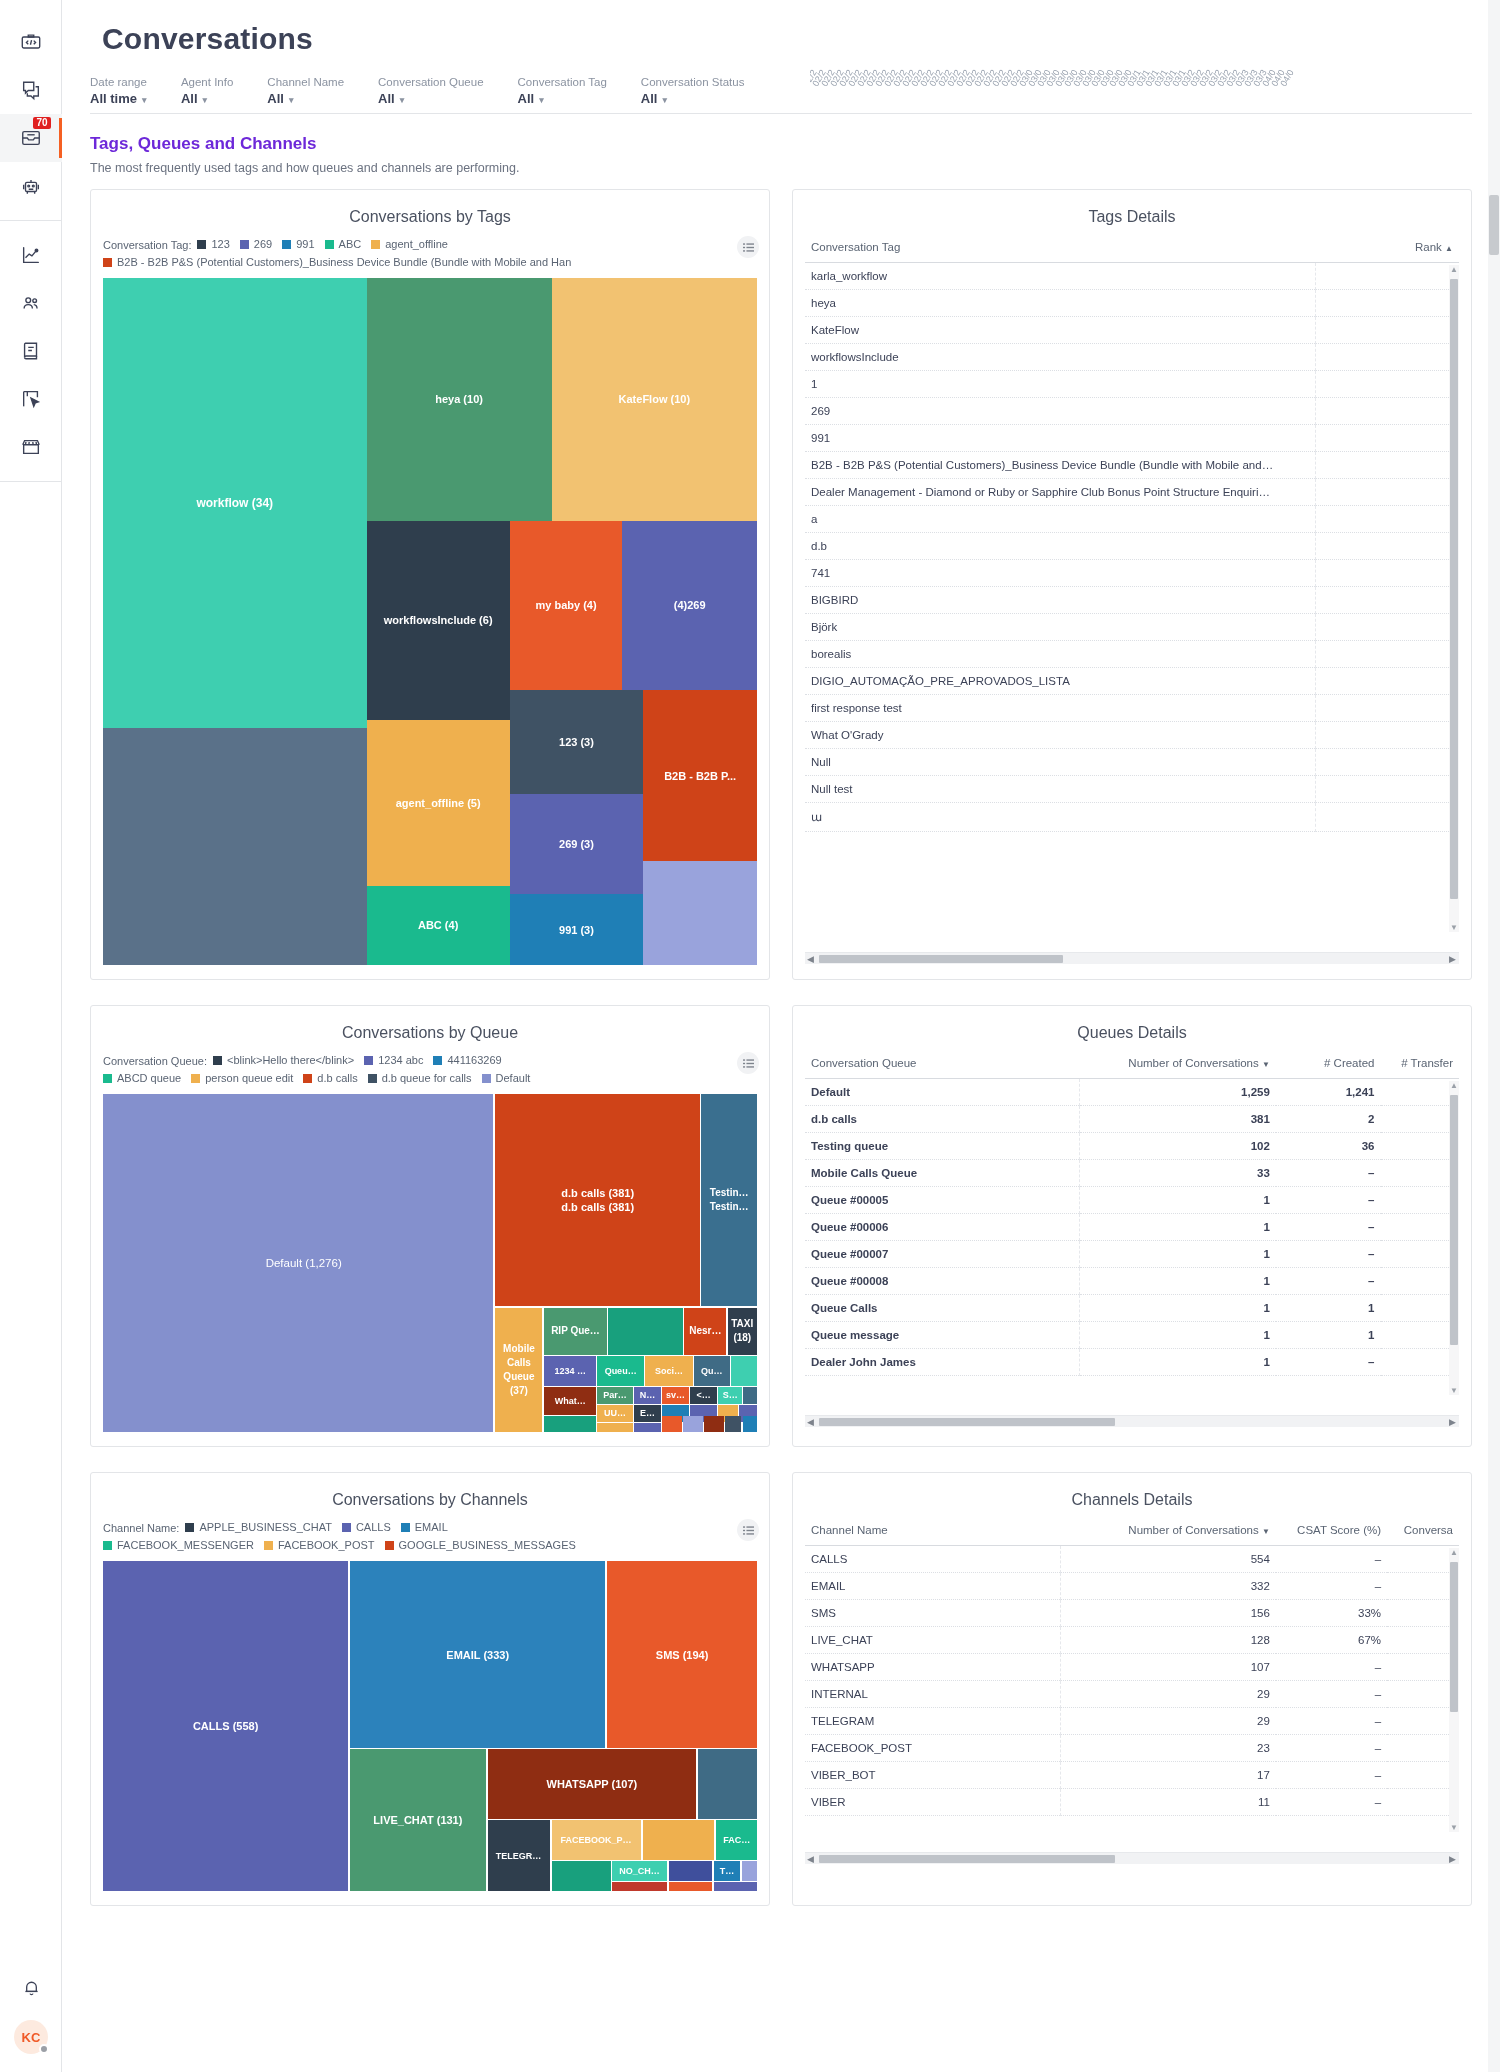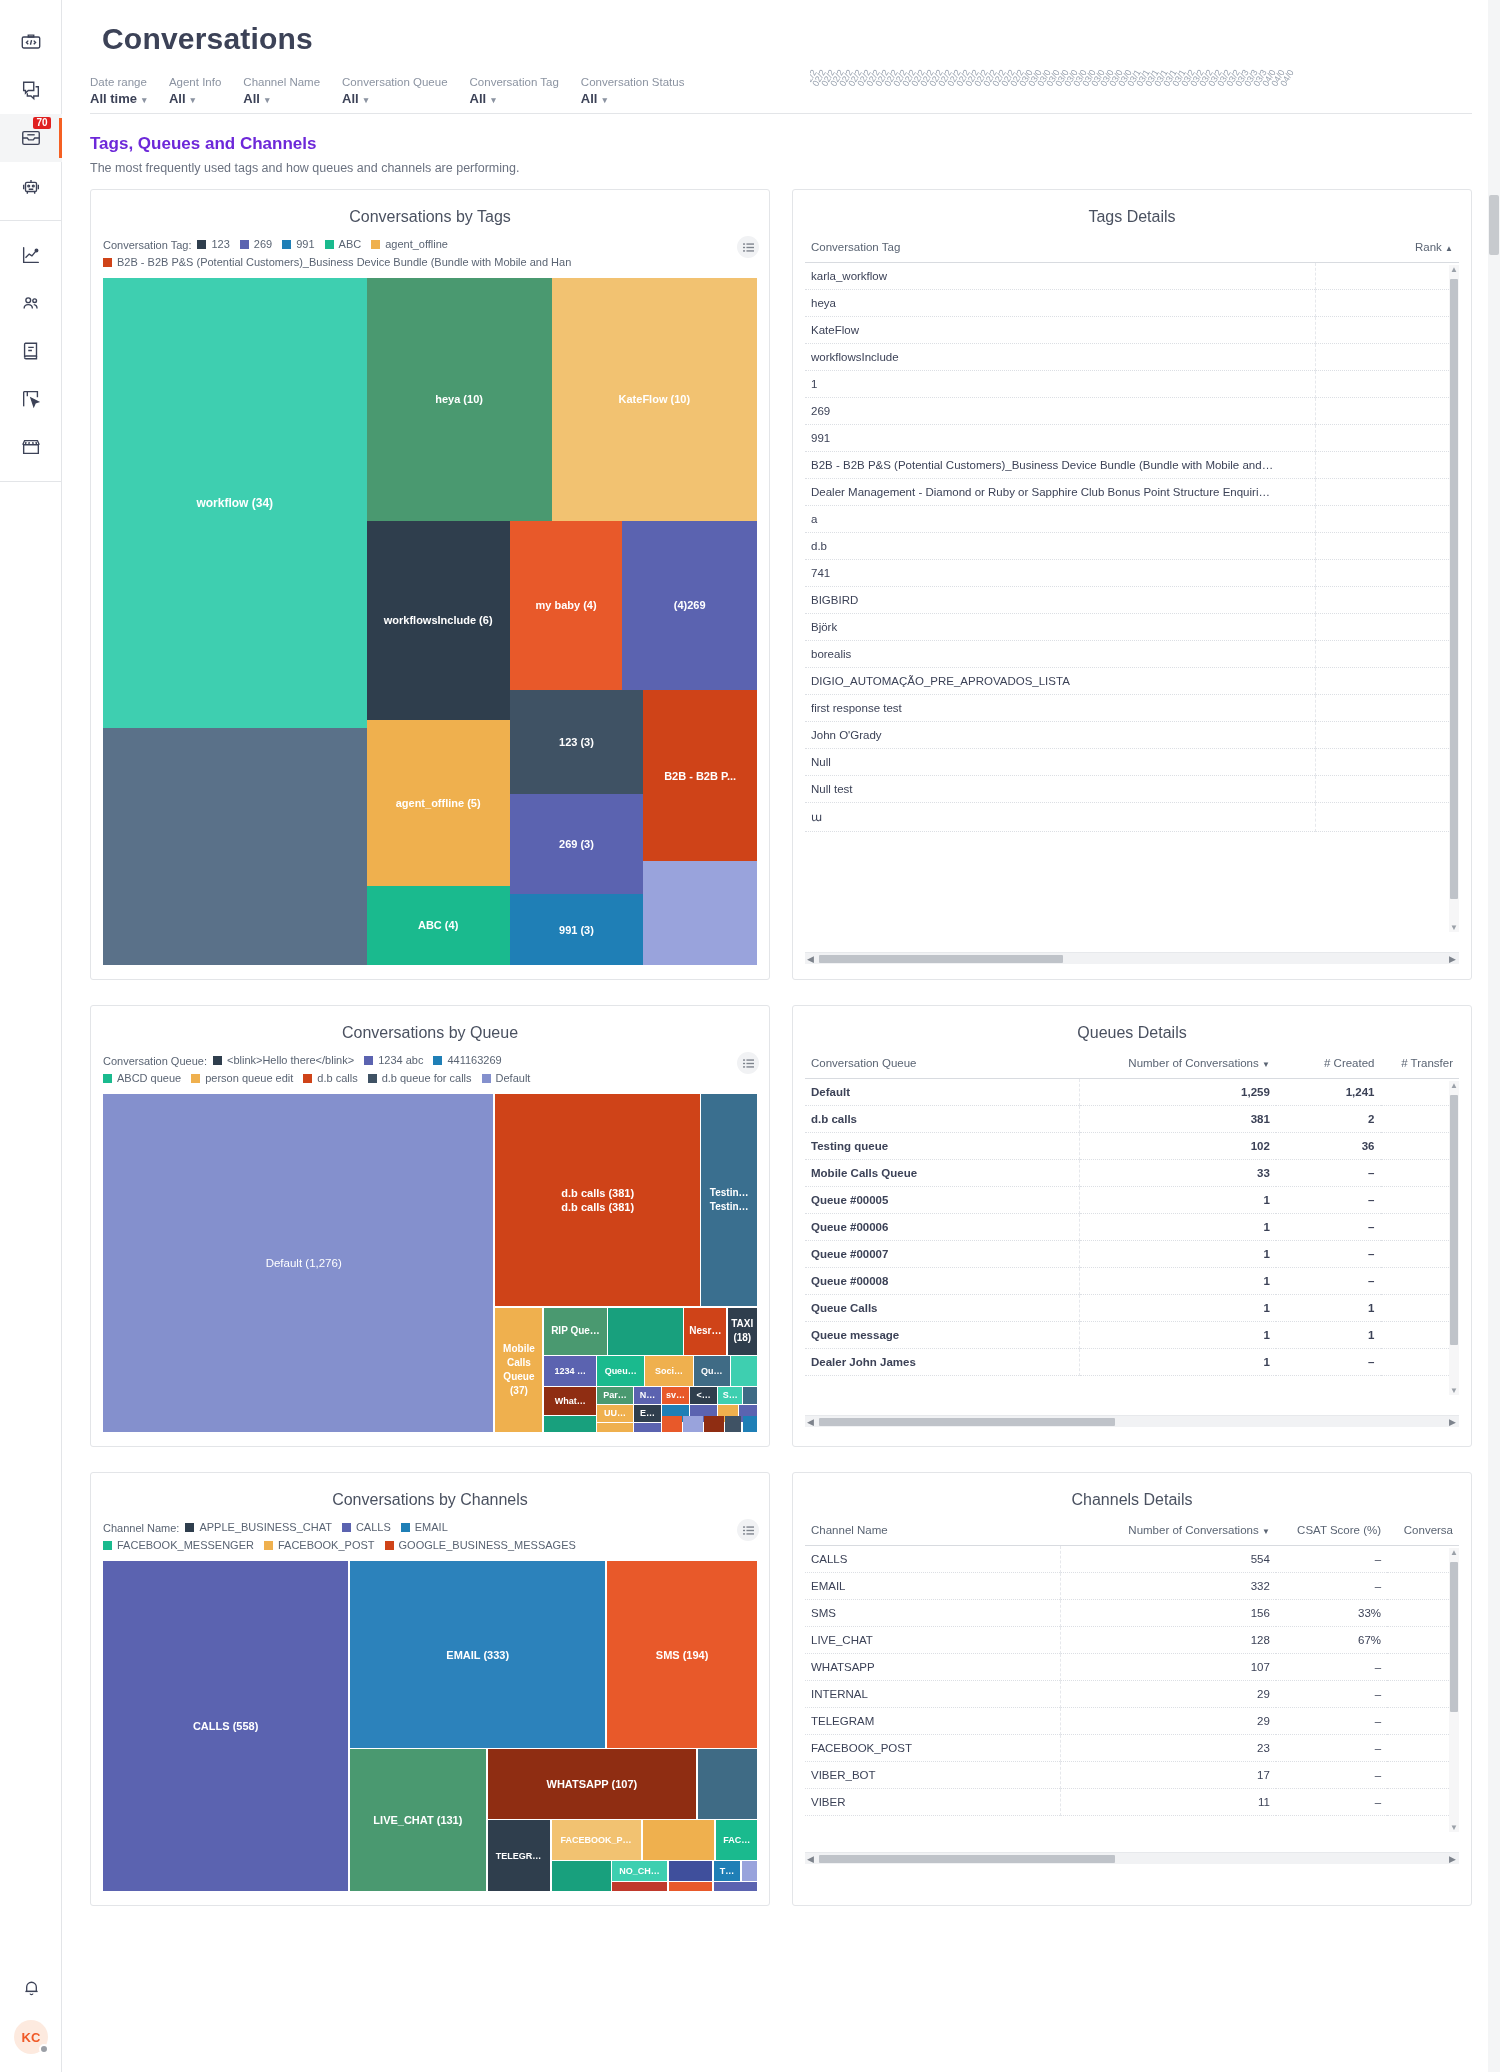--- a/index.html
+++ b/index.html
@@ -55,21 +55,21 @@
   #filterzone { position:relative; height:56px; margin:0 28px; }
   #ghostaxis {
     position:absolute; left:720px; top:0px; height:30px; width:560px; overflow:hidden;
     white-space:nowrap; pointer-events:none;
   }
   #ghostaxis span{
     display:inline-block; transform:rotate(-60deg); transform-origin:left bottom;
     font-size:9px; color:#97a0ad; width:9px; margin-right:0px; position:relative; top:14px;
   }
   #filters {
-    position:absolute; left:0; top:16px; display:flex; gap:4px; background:transparent;
+    position:absolute; left:0; top:16px; display:flex; gap:16px; background:transparent;
   }
   .filt { padding:0 18px 0 0; min-width:0; }
   .filt .lab { font-size:11.5px; color:#8b93a1; line-height:16px; white-space:nowrap;}
   .filt .val { font-size:13px; font-weight:700; color:#3c4257; line-height:18px; cursor:pointer;}
   .filt .val .cv { font-size:9px; color:#8b93a1; margin-left:5px;}
   #filtline { position:absolute; left:0; right:0; top:55px; height:1px; background:#e3e5e8;}
 
   
   #sect { padding:20px 28px 0 28px; }
   #sect h2 { margin:0; font-size:17px; font-weight:700; color:#6d28d9;}
@@ -448,21 +448,21 @@
                 </tr>
                 <tr>
                   <td title="DIGIO_AUTOMAÇÃO_PRE_APROVADOS_LISTA">DIGIO_AUTOMAÇÃO_PRE_APROVADOS_LISTA</td>
                   <td class="num" title=""></td>
                 </tr>
                 <tr>
                   <td title="first response test">first response test</td>
                   <td class="num" title=""></td>
                 </tr>
                 <tr>
-                  <td title="John O'Grady">John O'Grady</td>
+                  <td title="John O'Grady">What O'Grady</td>
                   <td class="num" title=""></td>
                 </tr>
                 <tr>
                   <td title="Null">Null</td>
                   <td class="num" title=""></td>
                 </tr>
                 <tr>
                   <td title="Null test">Null test</td>
                   <td class="num" title=""></td>
                 </tr>

